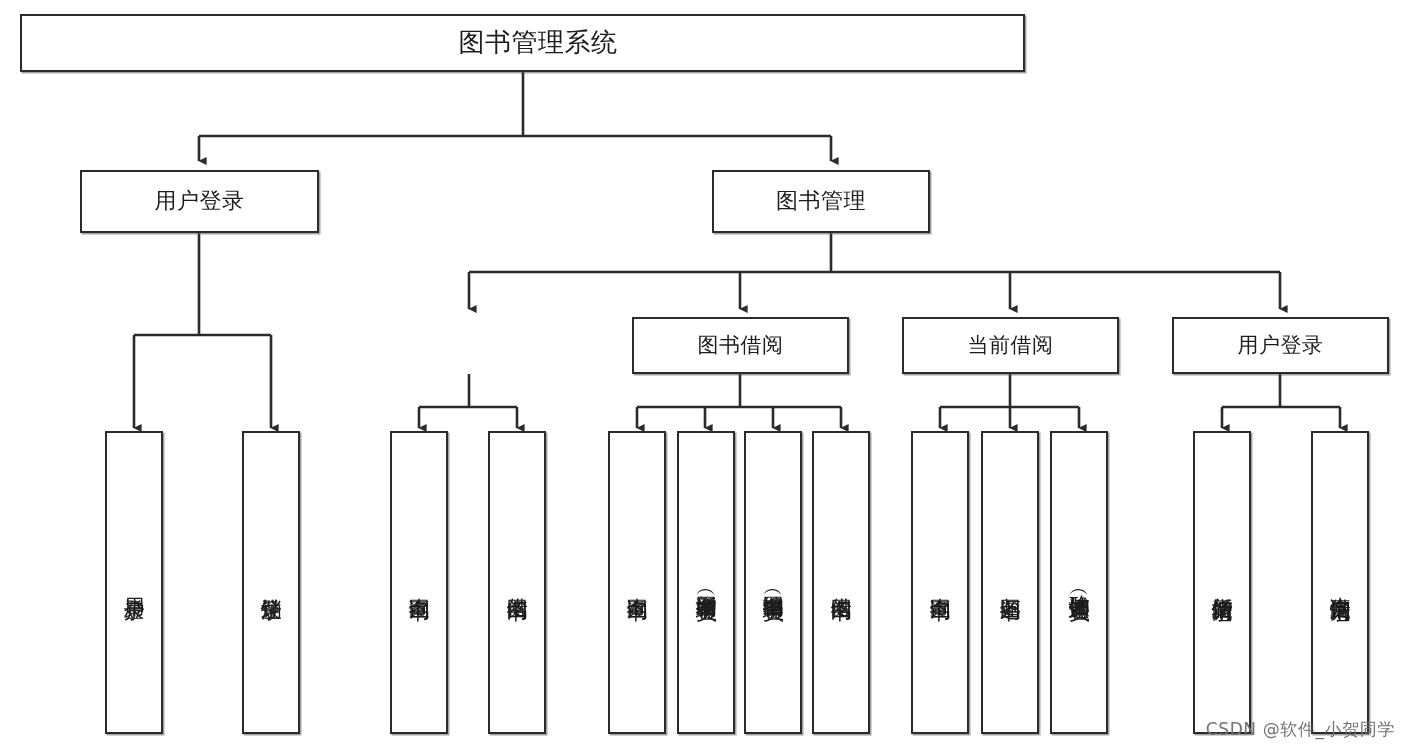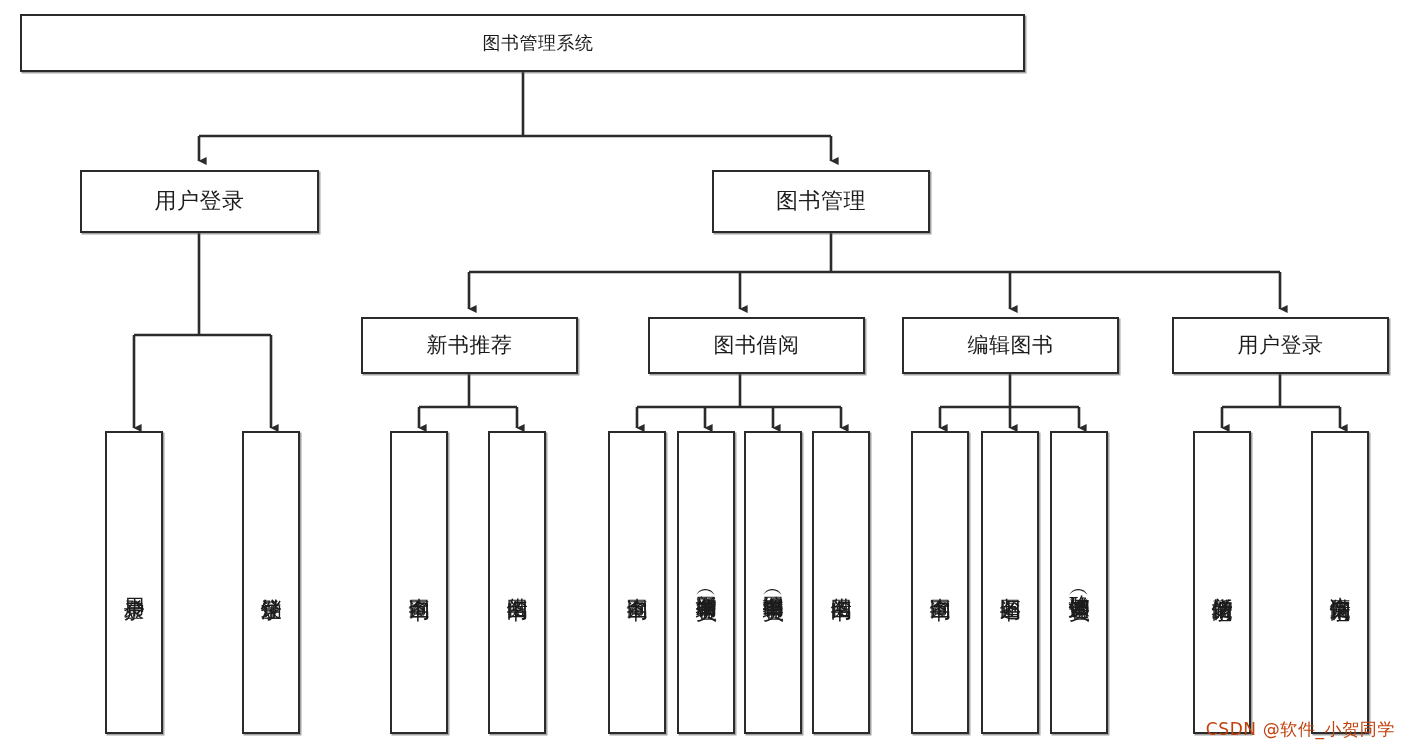--- a/index.html
+++ b/index.html
@@ -36,21 +36,21 @@
     color: #1c1c1c;
     text-align: center;
     box-shadow: 1.5px 1.5px 0 rgba(90,90,90,0.55);
   }
   .node .label {
     display: block;
     line-height: 1.12;
     letter-spacing: 0.5px;
   }
   .node.root {
-    font-size: 18px;
+    font-size: 26px;
     padding-left: 31px;
   }
   .node.level2 {
     font-size: 22px;
   }
   .node.level3 {
     font-size: 21px;
   }
   .node.leaf {
     font-size: 21px;
@@ -61,21 +61,21 @@
     text-orientation: upright;
     line-height: 1.06;
     letter-spacing: 1px;
     white-space: nowrap;
   }
   #watermark {
     position: absolute;
     right: 10px;
     bottom: 6px;
     font-size: 17px;
-    color: #c2410c;
+    color: #737373;
     letter-spacing: 0.6px;
     white-space: nowrap;
     pointer-events: none;
   }
 </style>
 </head>
 <body>
 
 <div id="diagram-root">
 
@@ -133,28 +133,25 @@
     <span class="label">图书管理系统</span>
   </div>
 
   <div class="node level2" style="left:80px; top:170px; width:239px; height:63px;">
     <span class="label">用户登录</span>
   </div>
   <div class="node level2" style="left:712px; top:170px; width:218px; height:63px;">
     <span class="label">图书管理</span>
   </div>
 
-  <div class="node level3" style="left:361px; top:317px; width:217px; height:57px;">
-    <span class="label">新书推荐</span>
-  </div>
-  <div class="node level3" style="left:632px; top:317px; width:217px; height:57px;margin-left:16px;">
+  <div class="node level3" style="left:632px; top:317px; width:217px; height:57px;">
     <span class="label">图书借阅</span>
   </div>
   <div class="node level3" style="left:902px; top:317px; width:217px; height:57px;">
-    <span class="label">编辑图书</span>
+    <span class="label">当前借阅</span>
   </div>
   <div class="node level3" style="left:1172px; top:317px; width:217px; height:57px;">
     <span class="label">用户登录</span>
   </div>
 
   <div class="node leaf" style="left:105px; top:431px; width:58px; height:303px;">
     <span class="label">用户登录</span>
   </div>
   <div class="node leaf" style="left:242px; top:431px; width:58px; height:303px;">
     <span class="label">注销登录</span>

